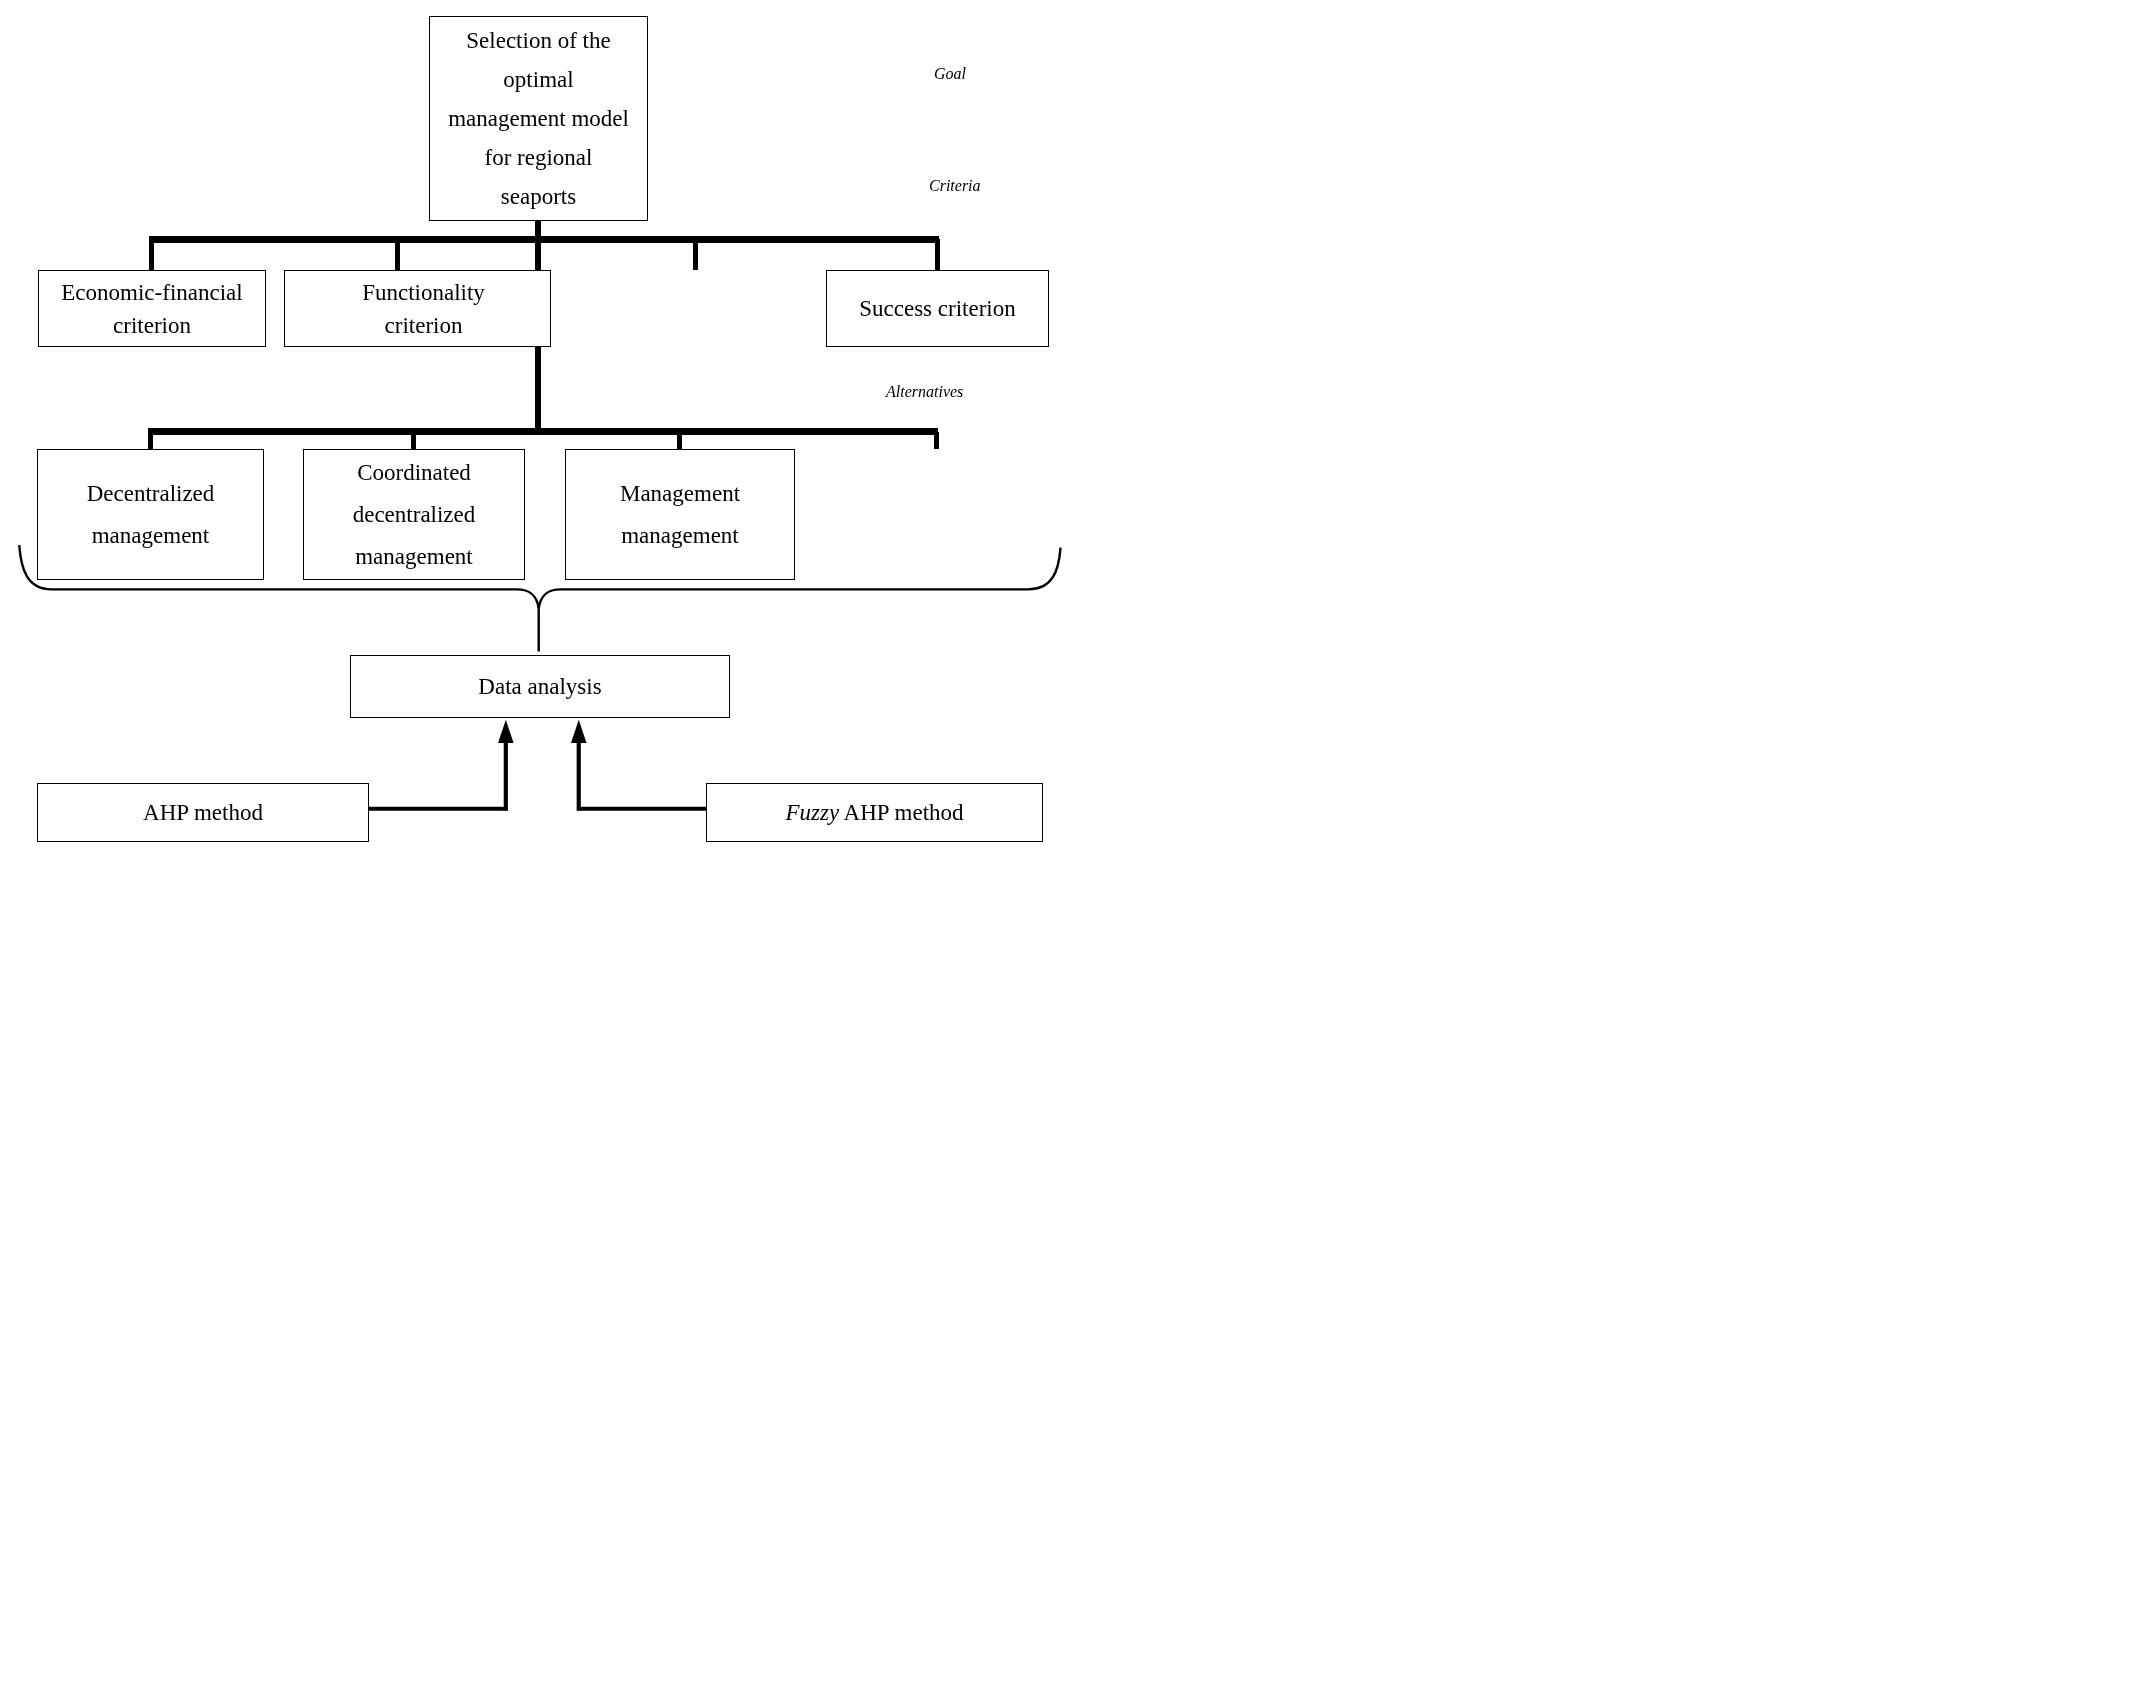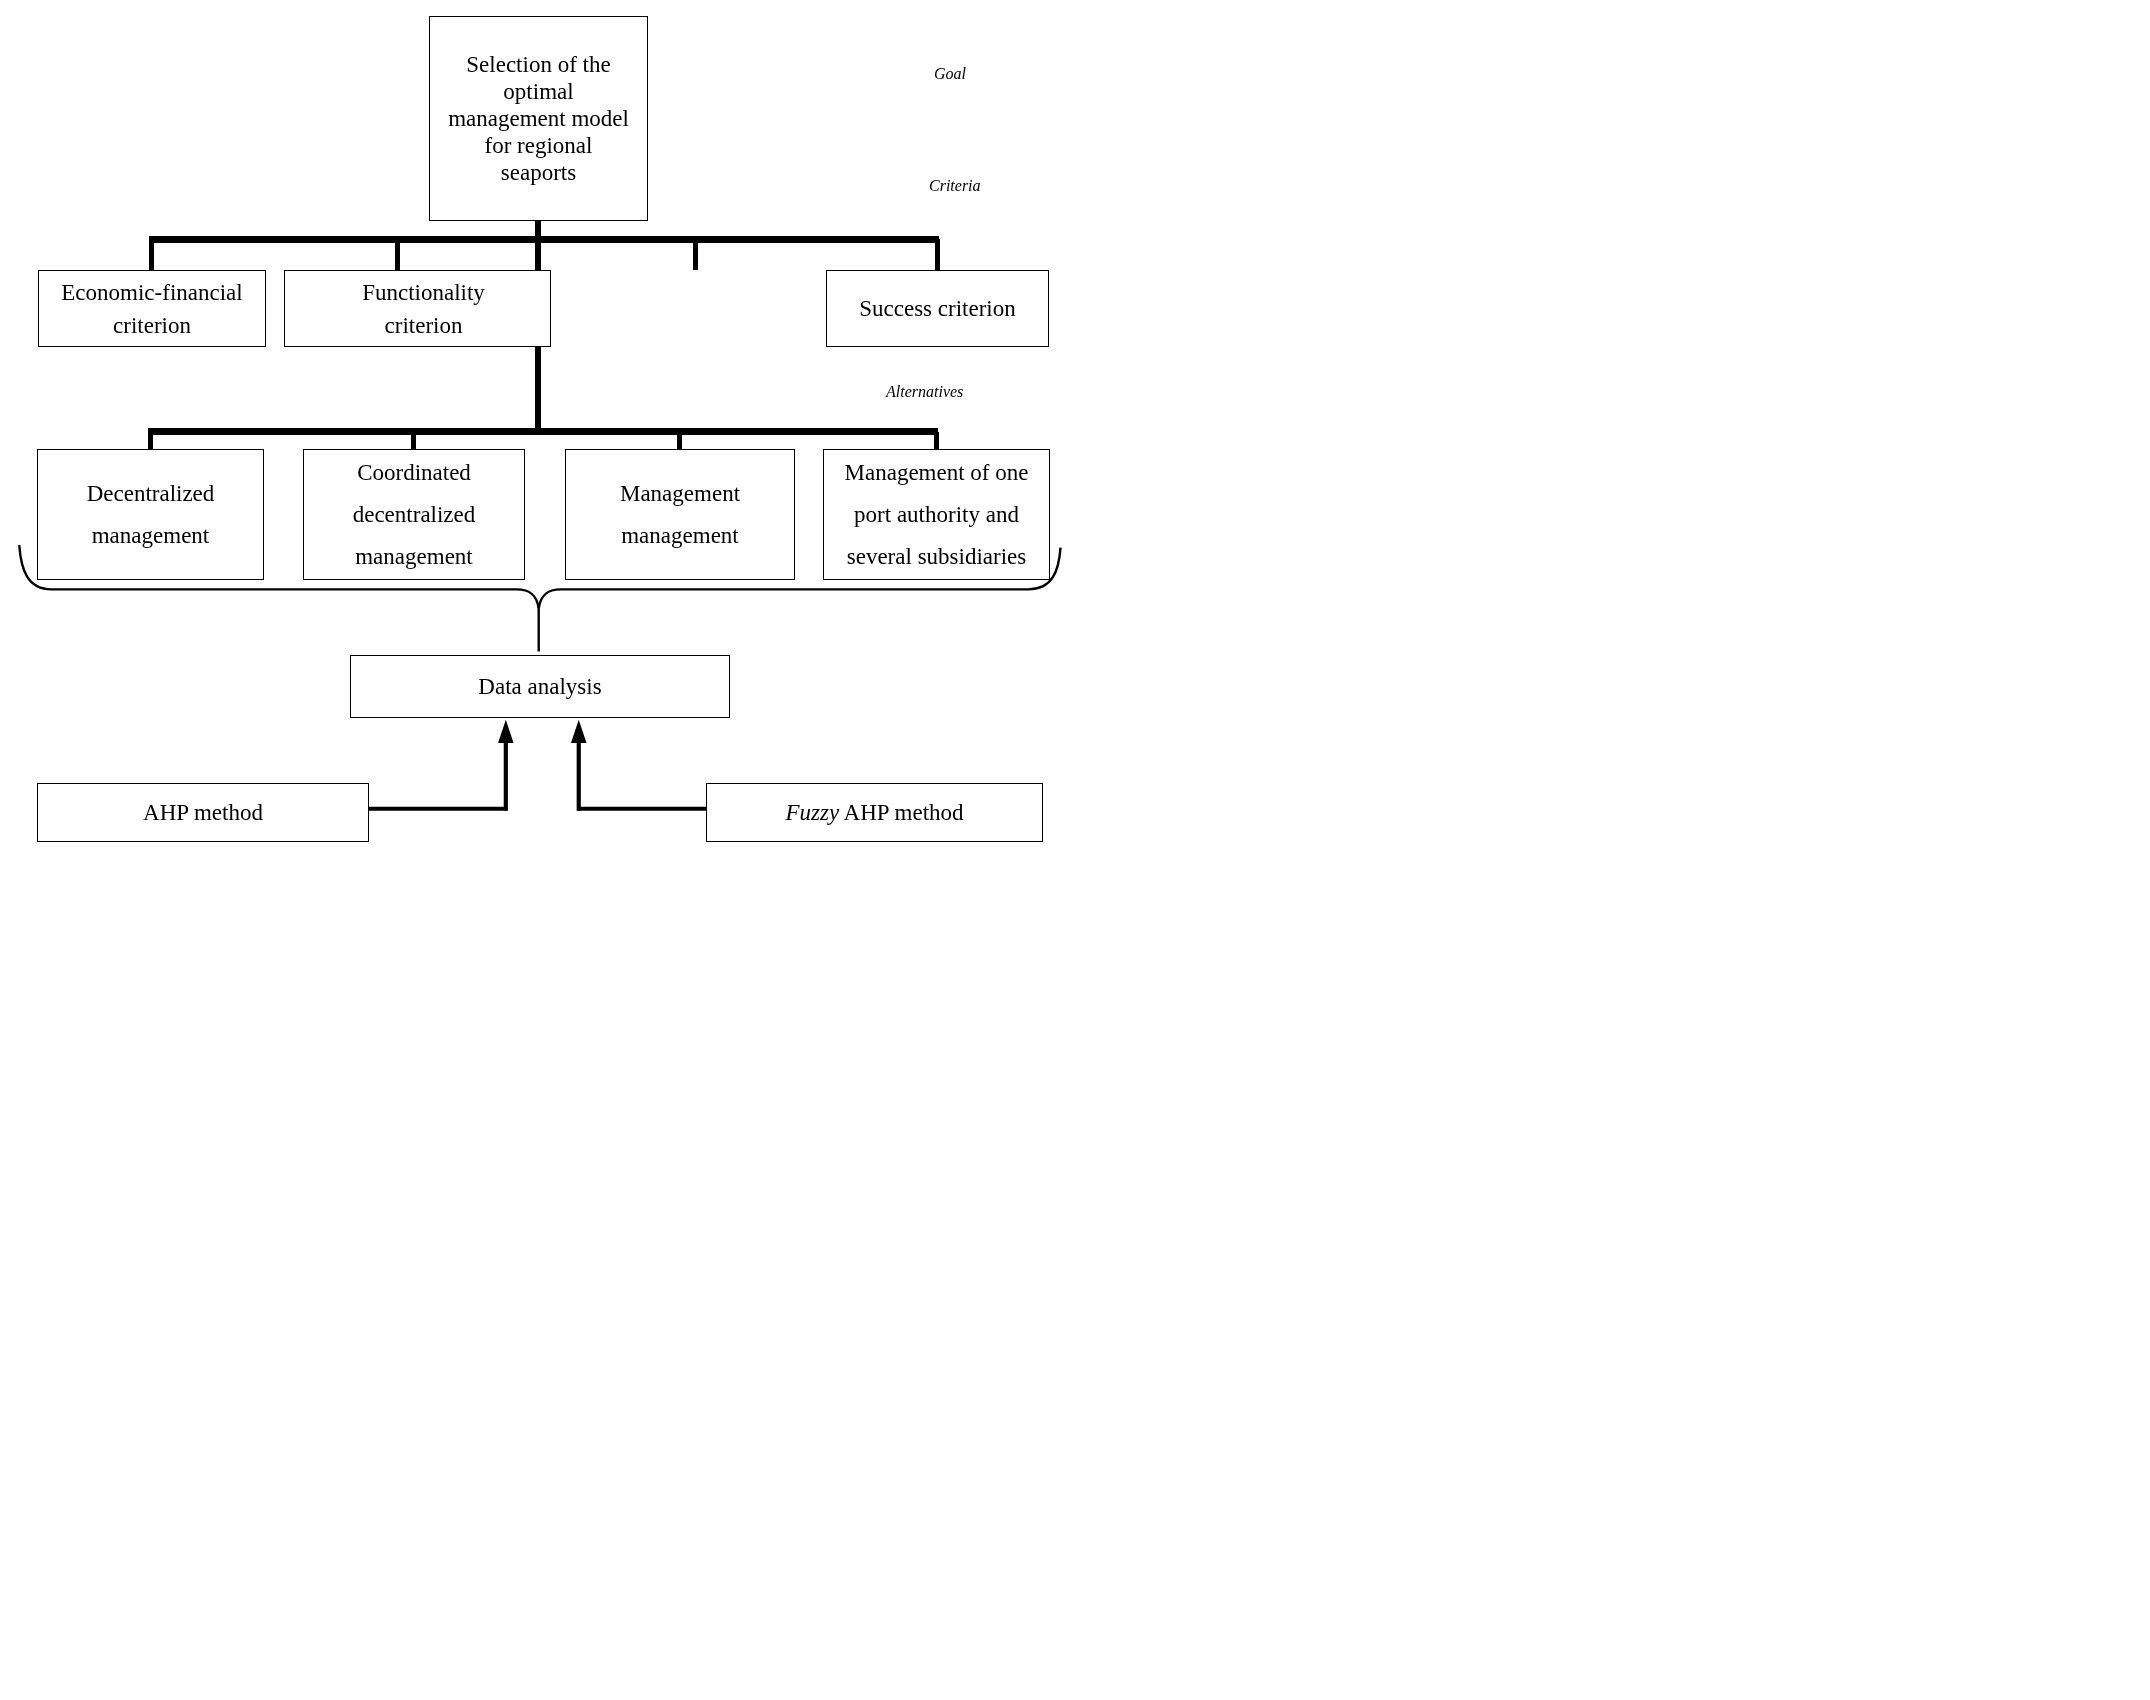--- a/index.html
+++ b/index.html
@@ -22,21 +22,21 @@
     border: 1.8px solid #000000;
     background: #ffffff;
     display: flex;
     align-items: center;
     justify-content: center;
     text-align: center;
     white-space: pre-line;
     font-size: 23px;
     z-index: 2;
   }
-  .goal-box   { line-height: 27px; }
+  .goal-box   { line-height: 39px; }
   .crit-box   { line-height: 33px; }
   .alt-box    { line-height: 42px; }
   .small-box  { line-height: 27.5px; }
   .lvl-label {
     position: absolute;
     font-style: italic;
     font-weight: normal;
     font-size: 16px;
     white-space: nowrap;
     z-index: 2;
@@ -91,23 +91,20 @@
 criterion</div>
   <div class="box crit-box" style="left:826px; top:270px; width:223px; height:77px;">Success criterion</div>
 
   <div class="box alt-box" style="left:37px;   top:449px; width:227px; height:131px;">Decentralized
 management</div>
   <div class="box alt-box" style="left:303px;  top:449px; width:222px; height:131px;">Coordinated
 decentralized
 management</div>
   <div class="box alt-box" style="left:565px;  top:449px; width:230px; height:131px;">Management
 management</div>
-  <div class="box alt-box" style="left:823px; top:449px; width:227px; height:131px;">Management of one
-port authority and
-several subsidiaries</div>
 
   <svg class="overlay" width="1075" height="850" viewBox="0 0 1798 1422">
 
     <g>
       <path d="M 32 912 C 35 954, 46 986, 86 986 L 864 986 C 886 986, 898 995, 901 1018 L 901 1090" fill="none" stroke="#000000" stroke-width="4"></path>
       <path d="M 1774 916 C 1771 956, 1760 986, 1720 986 L 938 986 C 916 986, 904 995, 901 1018" fill="none" stroke="#000000" stroke-width="4"></path>
     </g>
 
     <g>
       <line x1="617" y1="1353" x2="849" y2="1353" stroke="#000000" stroke-width="7"></line>

